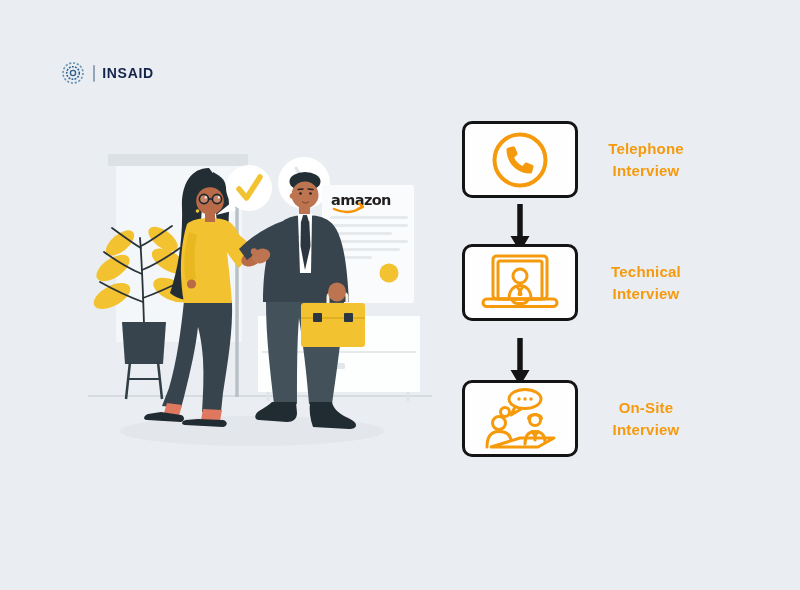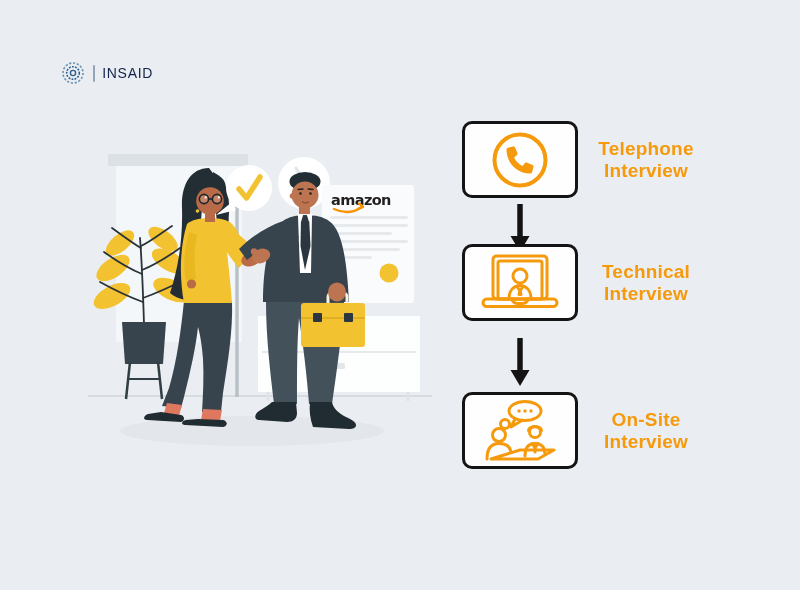--- a/index.html
+++ b/index.html
@@ -4,21 +4,21 @@
 <style>
   html,body{margin:0;padding:0;}
   .canvas{
     position:relative;width:800px;height:590px;overflow:hidden;
     background:var(--background,#EAEEF2);
     font-family:"Liberation Sans",sans-serif;
   }
   
   .logo{position:absolute;left:60px;top:60px;display:flex;align-items:center;gap:7px;z-index:3;}
   .logo-sep{width:2.2px;height:17px;background:#93A6B7;border-radius:1px;}
-  .logo-text{font-size:14px;font-weight:400;letter-spacing:.7px;color:var(--logo-navy,#13244A);}
+  .logo-text{font-size:14px;font-weight:700;letter-spacing:.7px;color:var(--logo-navy,#13244A);}
   
   .illustration{position:absolute;inset:0;width:800px;height:590px;z-index:1;}
   .f-yellow{fill:var(--illustration-yellow,#F2C230);}
   .f-yellow2{fill:var(--yellow-shade,#E9B71F);}
   .f-slate{fill:var(--dark-slate,#37444D);}
   .f-slate2{fill:var(--slate-pants,#43515B);}
   .f-skin-w{fill:var(--skin-woman,#B96A47);}
   .f-skin-m{fill:var(--skin-man,#BD7450);}
   .f-hair{fill:var(--hair,#232D34);}
   .f-salmon{fill:var(--salmon,#DE7960);}
@@ -33,21 +33,21 @@
   .docline{fill:#E6EAED;}
   
   .flow-row{position:absolute;left:462px;display:flex;align-items:center;z-index:2;}
   .flow-box{
     width:116px;height:77px;background:#FEFEFE;
     border:3px solid var(--arrow-black,#141414);border-radius:10px;
     display:flex;align-items:center;justify-content:center;box-sizing:border-box;flex:none;
   }
   .flow-label{
     margin-left:18px;min-width:100px;text-align:center;
-    font-size:19px;font-weight:700;line-height:22px;letter-spacing:.2px;
+    font-size:15px;font-weight:700;line-height:22px;letter-spacing:.2px;
     color:var(--accent-orange,#F69A0D);white-space:pre-line;
   }
   .s-accent{stroke:var(--accent-orange,#F69A0D);fill:none;}
   .f-accent{fill:var(--accent-orange,#F69A0D);}
   .flow-arrow{position:absolute;z-index:2;}
   .arrow-stem{stroke:var(--arrow-black,#141414);}
   .arrow-head{fill:var(--arrow-black,#141414);}
 </style>
 </head>
 <body>
@@ -220,21 +220,21 @@
     </div>
     <div class="flow-label">Technical
 Interview</div>
   </div>
 
   <svg class="flow-arrow" style="left:508px;top:337px" width="24" height="50" viewBox="0 0 24 50">
     <line x1="12" y1="1" x2="12" y2="36" class="arrow-stem" stroke-width="5.5"></line>
     <polygon points="2.5,33 21.5,33 12,49" class="arrow-head"></polygon>
   </svg>
 
-  <div class="flow-row" style="top:392px">
+  <div class="flow-row" style="top:380px">
     <div class="flow-box">
       <svg width="84" height="64" viewBox="0 0 84 64">
         <g class="s-accent" stroke-width="3" stroke-linecap="round" stroke-linejoin="round">
           <ellipse cx="47" cy="12" rx="16" ry="9.5"></ellipse>
           <path d="M37,20 L33,28 L44,21.5"></path>
           <circle cx="27" cy="25" r="4.5"></circle>
           <circle cx="21" cy="36" r="6.5"></circle>
           <path d="M9,60 C9,49 14,44.5 21,44.5 C28,44.5 32,48 33,53"></path>
           <circle cx="57" cy="33" r="5.5"></circle>
           <path d="M50.5,31.5 C50.5,26.5 63.5,26.5 63.5,31.5"></path>

